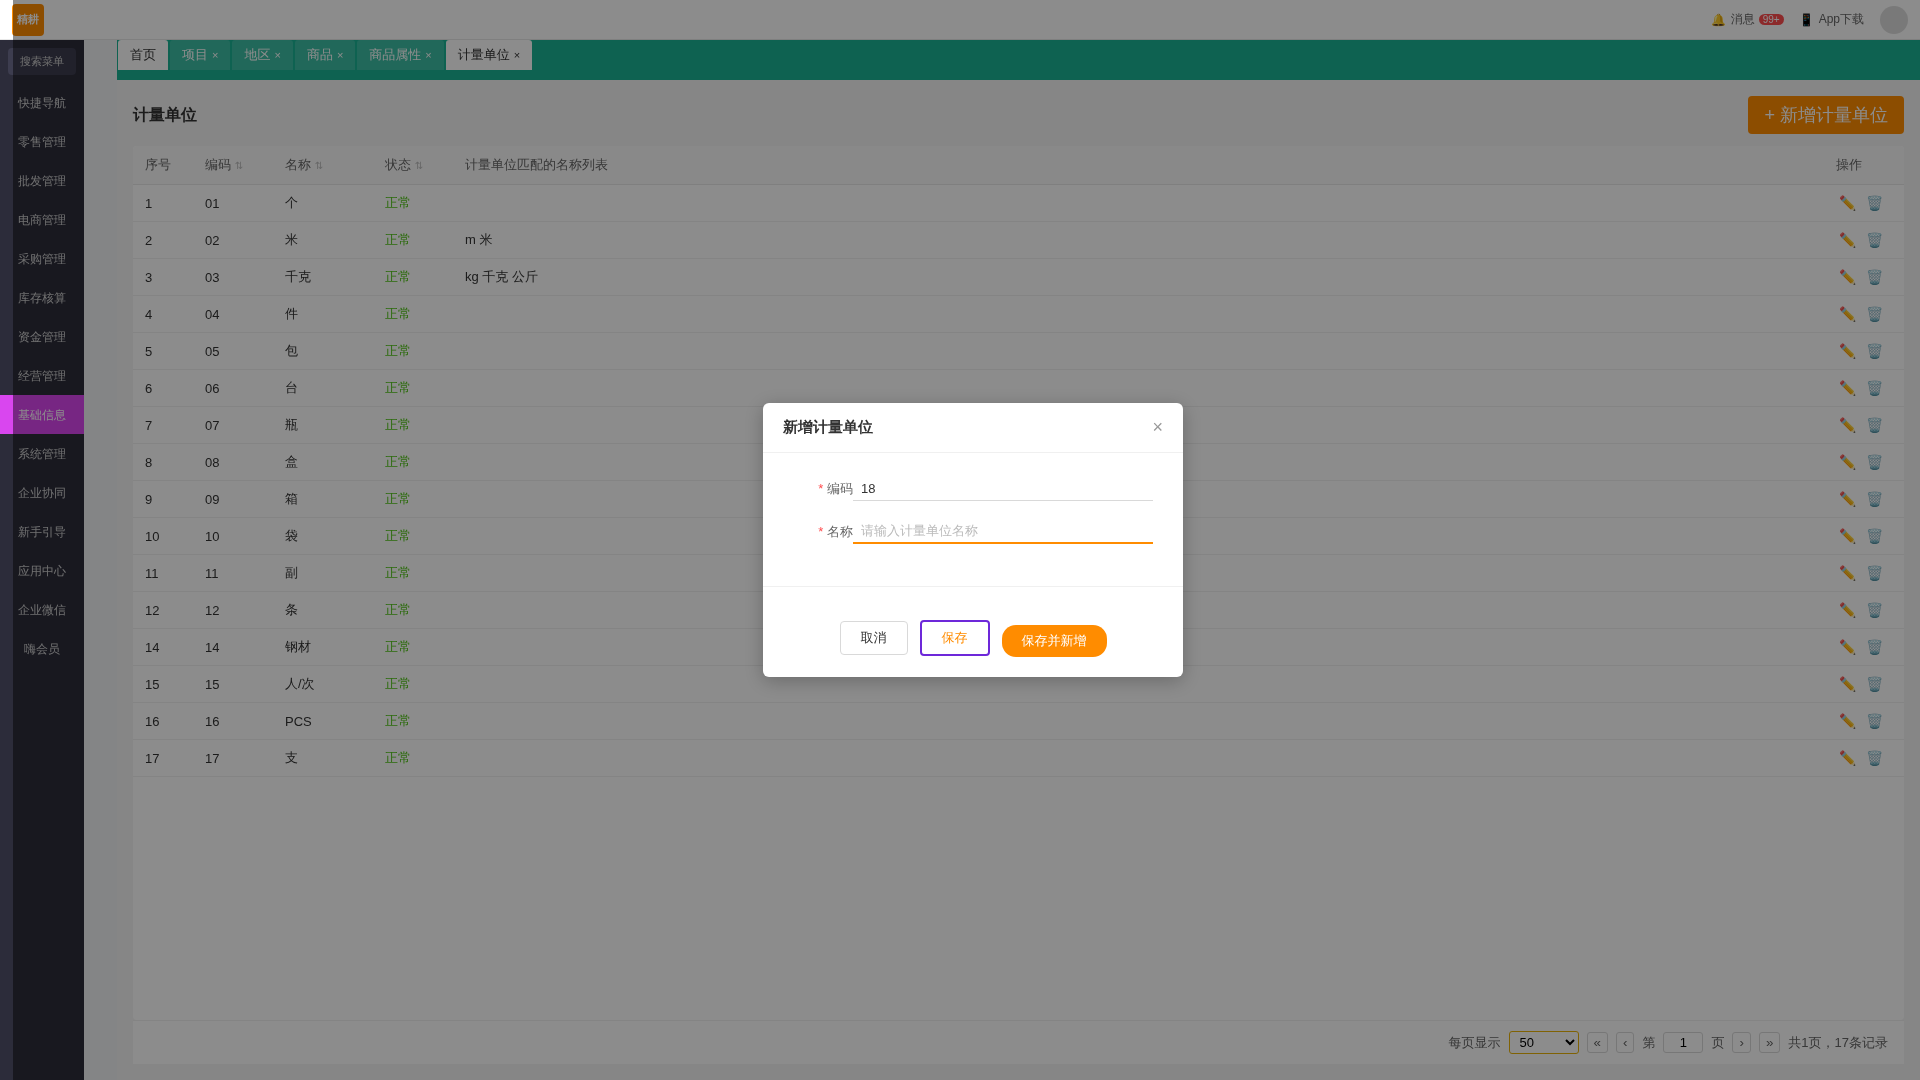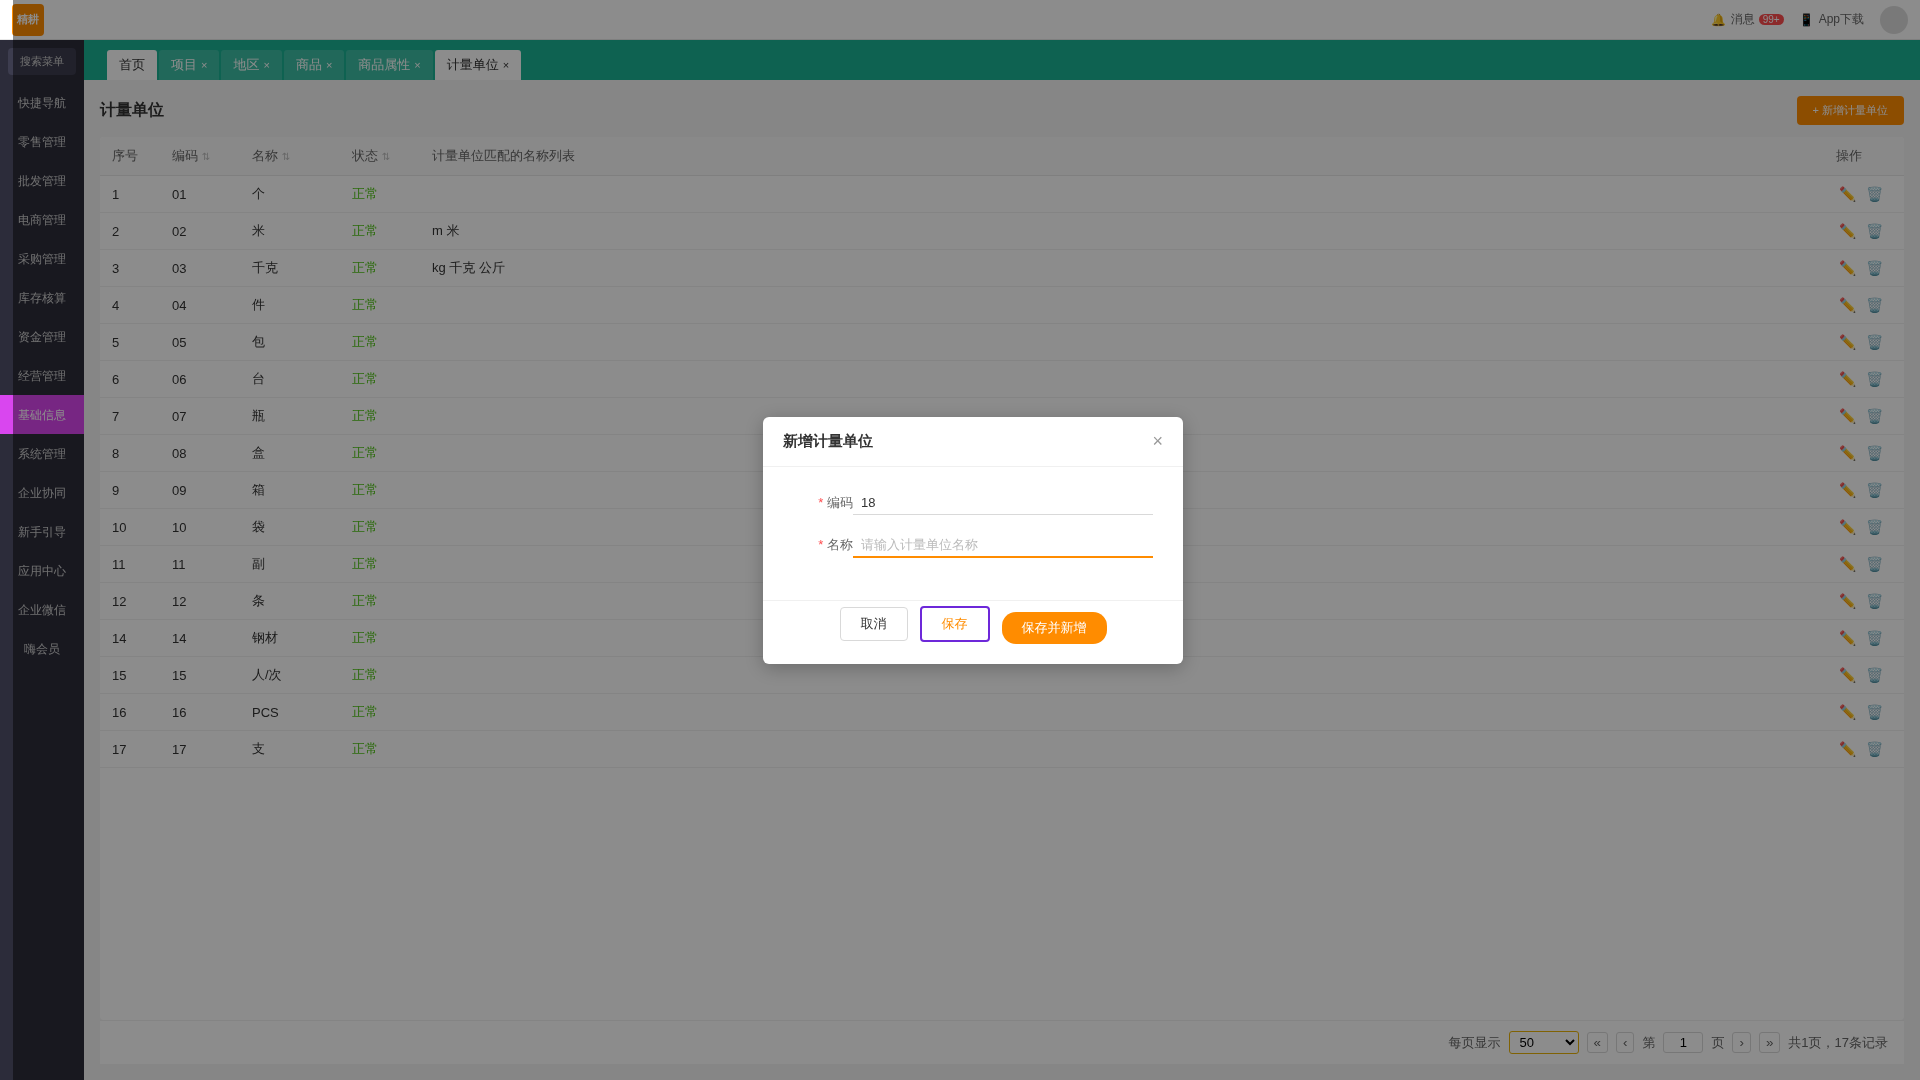--- a/index.html
+++ b/index.html
@@ -9,44 +9,44 @@
     .top-bar { height: 40px; background: #fff; display: flex; align-items: center; padding: 0 12px; border-bottom: 1px solid #e8e8e8; justify-content: space-between; flex-shrink: 0; }
     .top-bar-left { display: flex; align-items: center; gap: 8px; }
     .logo-area { display: flex; align-items: center; gap: 6px; }
     .logo-icon { width: 32px; height: 32px; background: #ff8c00; border-radius: 4px; display: flex; align-items: center; justify-content: center; color: #fff; font-weight: bold; font-size: 11px; }
     .top-bar-right { display: flex; align-items: center; gap: 16px; }
     .top-bar-btn { display: flex; align-items: center; gap: 4px; color: #666; font-size: 12px; cursor: pointer; }
     .notification-badge { background: #ff4d4f; color: #fff; border-radius: 8px; padding: 0 4px; font-size: 10px; min-width: 16px; text-align: center; }
     .avatar-area { width: 28px; height: 28px; background: #ddd; border-radius: 50%; }
 
     
-    .main-layout { display: flex; flex: 1; overflow: hidden; }
+    .main-layout { display: flex; flex: 1; overflow: hidden; gap: 33px; }
 
     
     .sidebar { width: 84px; background: #2c2c3a; display: flex; flex-direction: column; flex-shrink: 0; }
     .sidebar-search { padding: 8px; }
     .sidebar-search-btn { background: #3d3d4f; border: none; color: #ccc; width: 100%; padding: 6px 4px; border-radius: 4px; cursor: pointer; font-size: 11px; text-align: center; }
     .sidebar-item { padding: 10px 8px; text-align: center; cursor: pointer; color: #ccc; font-size: 12px; }
     .sidebar-item.active { background: #d946ef; color: #fff; }
     .sidebar-item span { display: block; margin-top: 2px; }
 
     
     .content-area { flex: 1; display: flex; flex-direction: column; overflow: hidden; }
 
     
-    .tab-bar { height: 40px; background: #1ab394; display: flex; align-items: flex-end; padding: 0 23px; gap: 2px; flex-shrink: 0; }
+    .tab-bar { height: 40px; background: #1ab394; display: flex; align-items: flex-start; padding: 0 1px; gap: 2px; flex-shrink: 0; }
     .tab-item { display: flex; align-items: center; gap: 4px; padding: 6px 12px; background: rgba(255,255,255,0.15); color: #fff; border-radius: 3px 3px 0 0; cursor: pointer; font-size: 13px; }
     .tab-item.active { background: #fff; color: #333; }
     .tab-close { font-size: 11px; cursor: pointer; color: inherit; }
 
     
     .page-content { flex: 1; background: #f5f5f5; display: flex; flex-direction: column; overflow: hidden; padding: 16px; }
     .page-header { display: flex; align-items: center; justify-content: space-between; margin-bottom: 12px; }
     .page-title { font-size: 16px; font-weight: bold; color: #333; }
-    .add-btn { background: #ff8c00; color: #fff; border: none; padding: 7px 16px; border-radius: 4px; cursor: pointer; font-size: 11px; }
+    .add-btn { background: #ff8c00; color: #fff; border: none; padding: 7px 16px; border-radius: 4px; cursor: pointer; font-size: 18px; }
 
     
     .table-wrap { background: #fff; border-radius: 4px; overflow: auto; flex: 1; }
     table { width: 100%; border-collapse: collapse; }
     thead tr { background: #fafafa; }
     th { padding: 10px 12px; text-align: left; font-weight: 500; color: #666; font-size: 13px; border-bottom: 1px solid #e8e8e8; white-space: nowrap; }
     td { padding: 9px 12px; border-bottom: 1px solid #f0f0f0; color: #333; font-size: 13px; }
     .sort-icon { color: #bbb; font-size: 10px; }
     .status-normal { color: #52c41a; }
     .action-icon { color: #999; cursor: pointer; margin: 0 3px; font-size: 14px; }
@@ -65,21 +65,21 @@
     .modal-header { display: flex; align-items: center; justify-content: space-between; padding: 14px 20px; border-bottom: 1px solid #f0f0f0; }
     .modal-title { font-size: 15px; font-weight: 600; color: #333; }
     .modal-close { font-size: 18px; color: #999; cursor: pointer; background: none; border: none; }
     .modal-body { padding: 24px 30px; }
     .form-row { display: flex; align-items: center; margin-bottom: 18px; }
     .form-label { width: 60px; text-align: right; color: #666; font-size: 13px; flex-shrink: 0; }
     .form-label.required::before { content: '* '; color: #ff4d4f; }
     .form-input { flex: 1; border: none; border-bottom: 1px solid #d9d9d9; padding: 4px 8px; font-size: 13px; color: #333; outline: none; }
     .form-input.active-input { border-bottom: 2px solid #ff8c00; }
     .form-input::placeholder { color: #bbb; font-size: 13px; }
-    .modal-footer { display: flex; align-items: center; justify-content: center; padding: 4px 20px 20px; gap: 12px; border-top: 1px solid #f0f0f0; }
+    .modal-footer { display: flex; align-items: center; justify-content: center; padding: 31px 20px 20px; gap: 12px; border-top: 1px solid #f0f0f0; }
     .btn-cancel { padding: 7px 20px; border: 1px solid #d9d9d9; background: #fff; border-radius: 4px; cursor: pointer; font-size: 13px; color: #333; }
     .btn-save { padding: 7px 20px; border: 2px solid #6d28d9; background: #fff; color: #ff8c00; border-radius: 4px; cursor: pointer; font-size: 13px; }
     .btn-save-new { padding: 7px 20px; background: #ff8c00; color: #fff; border: none; border-radius: 14px; cursor: pointer; font-size: 13px; margin-top: 7px; }
 
     .col-seq { width: 60px; }
     .col-code { width: 80px; }
     .col-name { width: 100px; }
     .col-status { width: 80px; }
     .col-match { }
     .col-action { width: 80px; }

